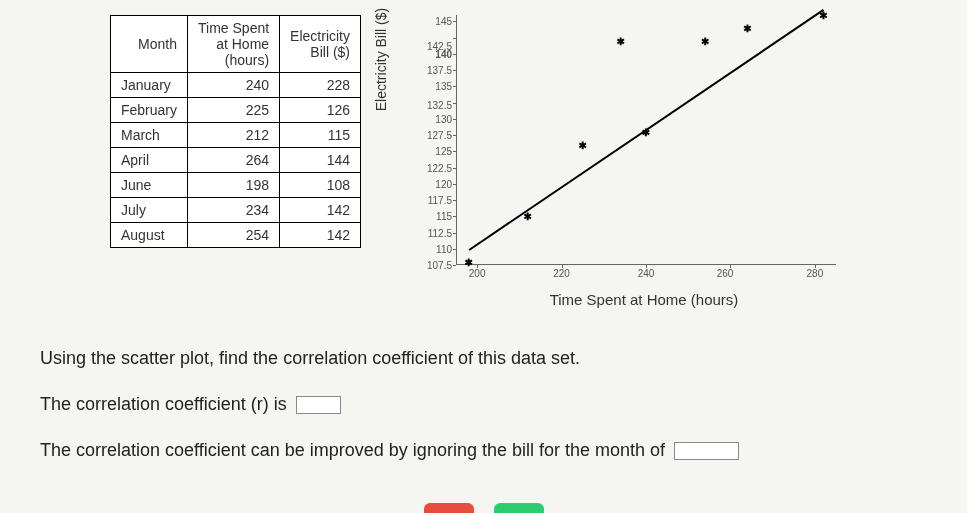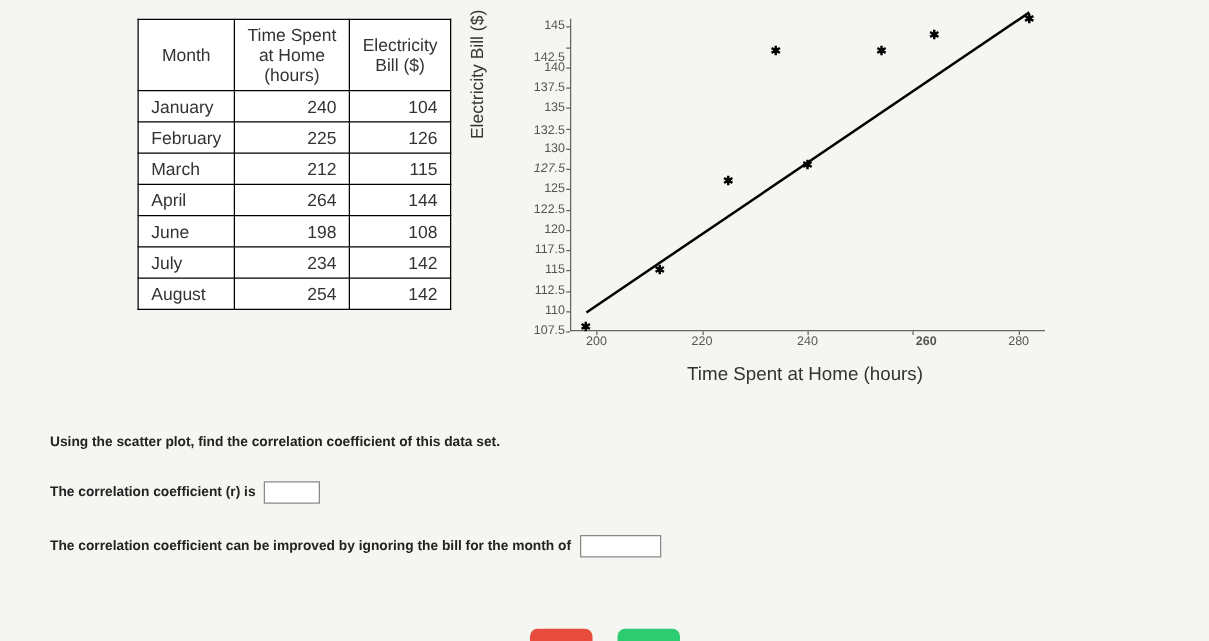--- a/index.html
+++ b/index.html
@@ -27,21 +27,21 @@
       background: #fff;
     }
     th, td {
       border: 1.5px solid #000;
       padding: 4px 10px;
       text-align: left;
       font-size: 14px;
     }
     th {
       font-weight: normal;
-      text-align: center;
+      text-align: right;
     }
     td.num { text-align: right; }
     .chart-area {
       position: relative;
       width: 460px;
       height: 290px;
       margin-left: 10px;
     }
     .ylabel {
       position: absolute;
@@ -118,23 +118,22 @@
     }
     .regline {
       position: absolute;
       height: 1.5px;
       background: #000;
       transform-origin: left center;
     }
     .questions {
       margin-left: 20px;
       margin-top: 48px;
-      font-size: 11px;
+      font-size: 18px;
       color: #222;
-      font-weight: bold;
     }
     .questions p { margin-bottom: 25px; }
     .blank {
       display: inline-block;
       width: 45px;
       height: 18px;
       border: 1px solid #888;
       background: #fff;
       vertical-align: middle;
       margin: 0 4px;
@@ -169,21 +168,21 @@
 at Home
 (hours)</th>
           <th style="white-space:pre-line">Electricity
 Bill ($)</th>
         </tr>
       </thead>
       <tbody id="tbody">
           <tr>
             <td>January</td>
             <td class="num">240</td>
-            <td class="num">104</td>
+            <td class="num">228</td>
           </tr>
           <tr>
             <td>February</td>
             <td class="num">225</td>
             <td class="num">126</td>
           </tr>
           <tr>
             <td>March</td>
             <td class="num">212</td>
             <td class="num">115</td>
@@ -227,43 +226,43 @@
         <div class="ytick" style="top: 201.299px;">115</div>
         <div class="tickmark-y" style="top: 201.299px;"></div>
         <div class="ytick" style="top: 185.065px;">117.5</div>
         <div class="tickmark-y" style="top: 185.065px;"></div>
         <div class="ytick" style="top: 168.831px; text-align: center;">120</div>
         <div class="tickmark-y" style="top: 168.831px;"></div>
         <div class="ytick" style="top: 152.597px;">122.5</div>
         <div class="tickmark-y" style="top: 152.597px;"></div>
         <div class="ytick" style="top: 136.364px;">125</div>
         <div class="tickmark-y" style="top: 136.364px;"></div>
-        <div class="ytick" style="top: 120.13px; font-style: italic;">127.5</div>
+        <div class="ytick" style="top: 120.13px;">127.5</div>
         <div class="tickmark-y" style="top: 120.13px;"></div>
         <div class="ytick" style="top: 103.896px;">130</div>
         <div class="tickmark-y" style="top: 103.896px;"></div>
         <div class="ytick" style="top: 90px;">132.5</div>
         <div class="tickmark-y" style="top: 87.6623px;"></div>
         <div class="ytick" style="top: 71.4286px;">135</div>
         <div class="tickmark-y" style="top: 71.4286px;"></div>
         <div class="ytick" style="top: 55.1948px;">137.5</div>
         <div class="tickmark-y" style="top: 55.1948px;"></div>
-        <div class="ytick" style="top: 38.961px;">140</div>
+        <div class="ytick" style="top: 38.961px; font-weight: bold;">140</div>
         <div class="tickmark-y" style="top: 38.961px;"></div>
         <div class="ytick" style="top: 31px;">142.5</div>
         <div class="tickmark-y" style="top: 22.7273px;"></div>
         <div class="ytick" style="top: 6.49351px;">145</div>
         <div class="tickmark-y" style="top: 6.49351px;"></div>
         <div class="xtick" style="left: 21.1111px;">200</div>
         <div class="tickmark-x" style="left: 21.1111px;"></div>
         <div class="xtick" style="left: 105.556px;">220</div>
         <div class="tickmark-x" style="left: 105.556px;"></div>
         <div class="xtick" style="left: 190px;">240</div>
         <div class="tickmark-x" style="left: 190px;"></div>
-        <div class="xtick" style="left: 285px; font-weight: bold;">260</div>
+        <div class="xtick" style="left: 269px;">260</div>
         <div class="tickmark-x" style="left: 274.444px;"></div>
         <div class="xtick" style="left: 358.889px;">280</div>
         <div class="tickmark-x" style="left: 358.889px;"></div>
         <div class="regline" style="left: 12.6667px; top: 233.766px; width: 428.384px; transform: rotate(-34.1147deg);"></div>
         <div class="pt" style="left: 190px; top: 116.883px;">✱</div>
         <div class="pt" style="left: 126.667px; top: 129.87px;">✱</div>
         <div class="pt" style="left: 71.7778px; top: 201.299px;">✱</div>
         <div class="pt" style="left: 291.333px; top: 12.987px;">✱</div>
         <div class="pt" style="left: 367.333px; top: 0px;">✱</div>
         <div class="pt" style="left: 12.6667px; top: 246.753px;">✱</div>

